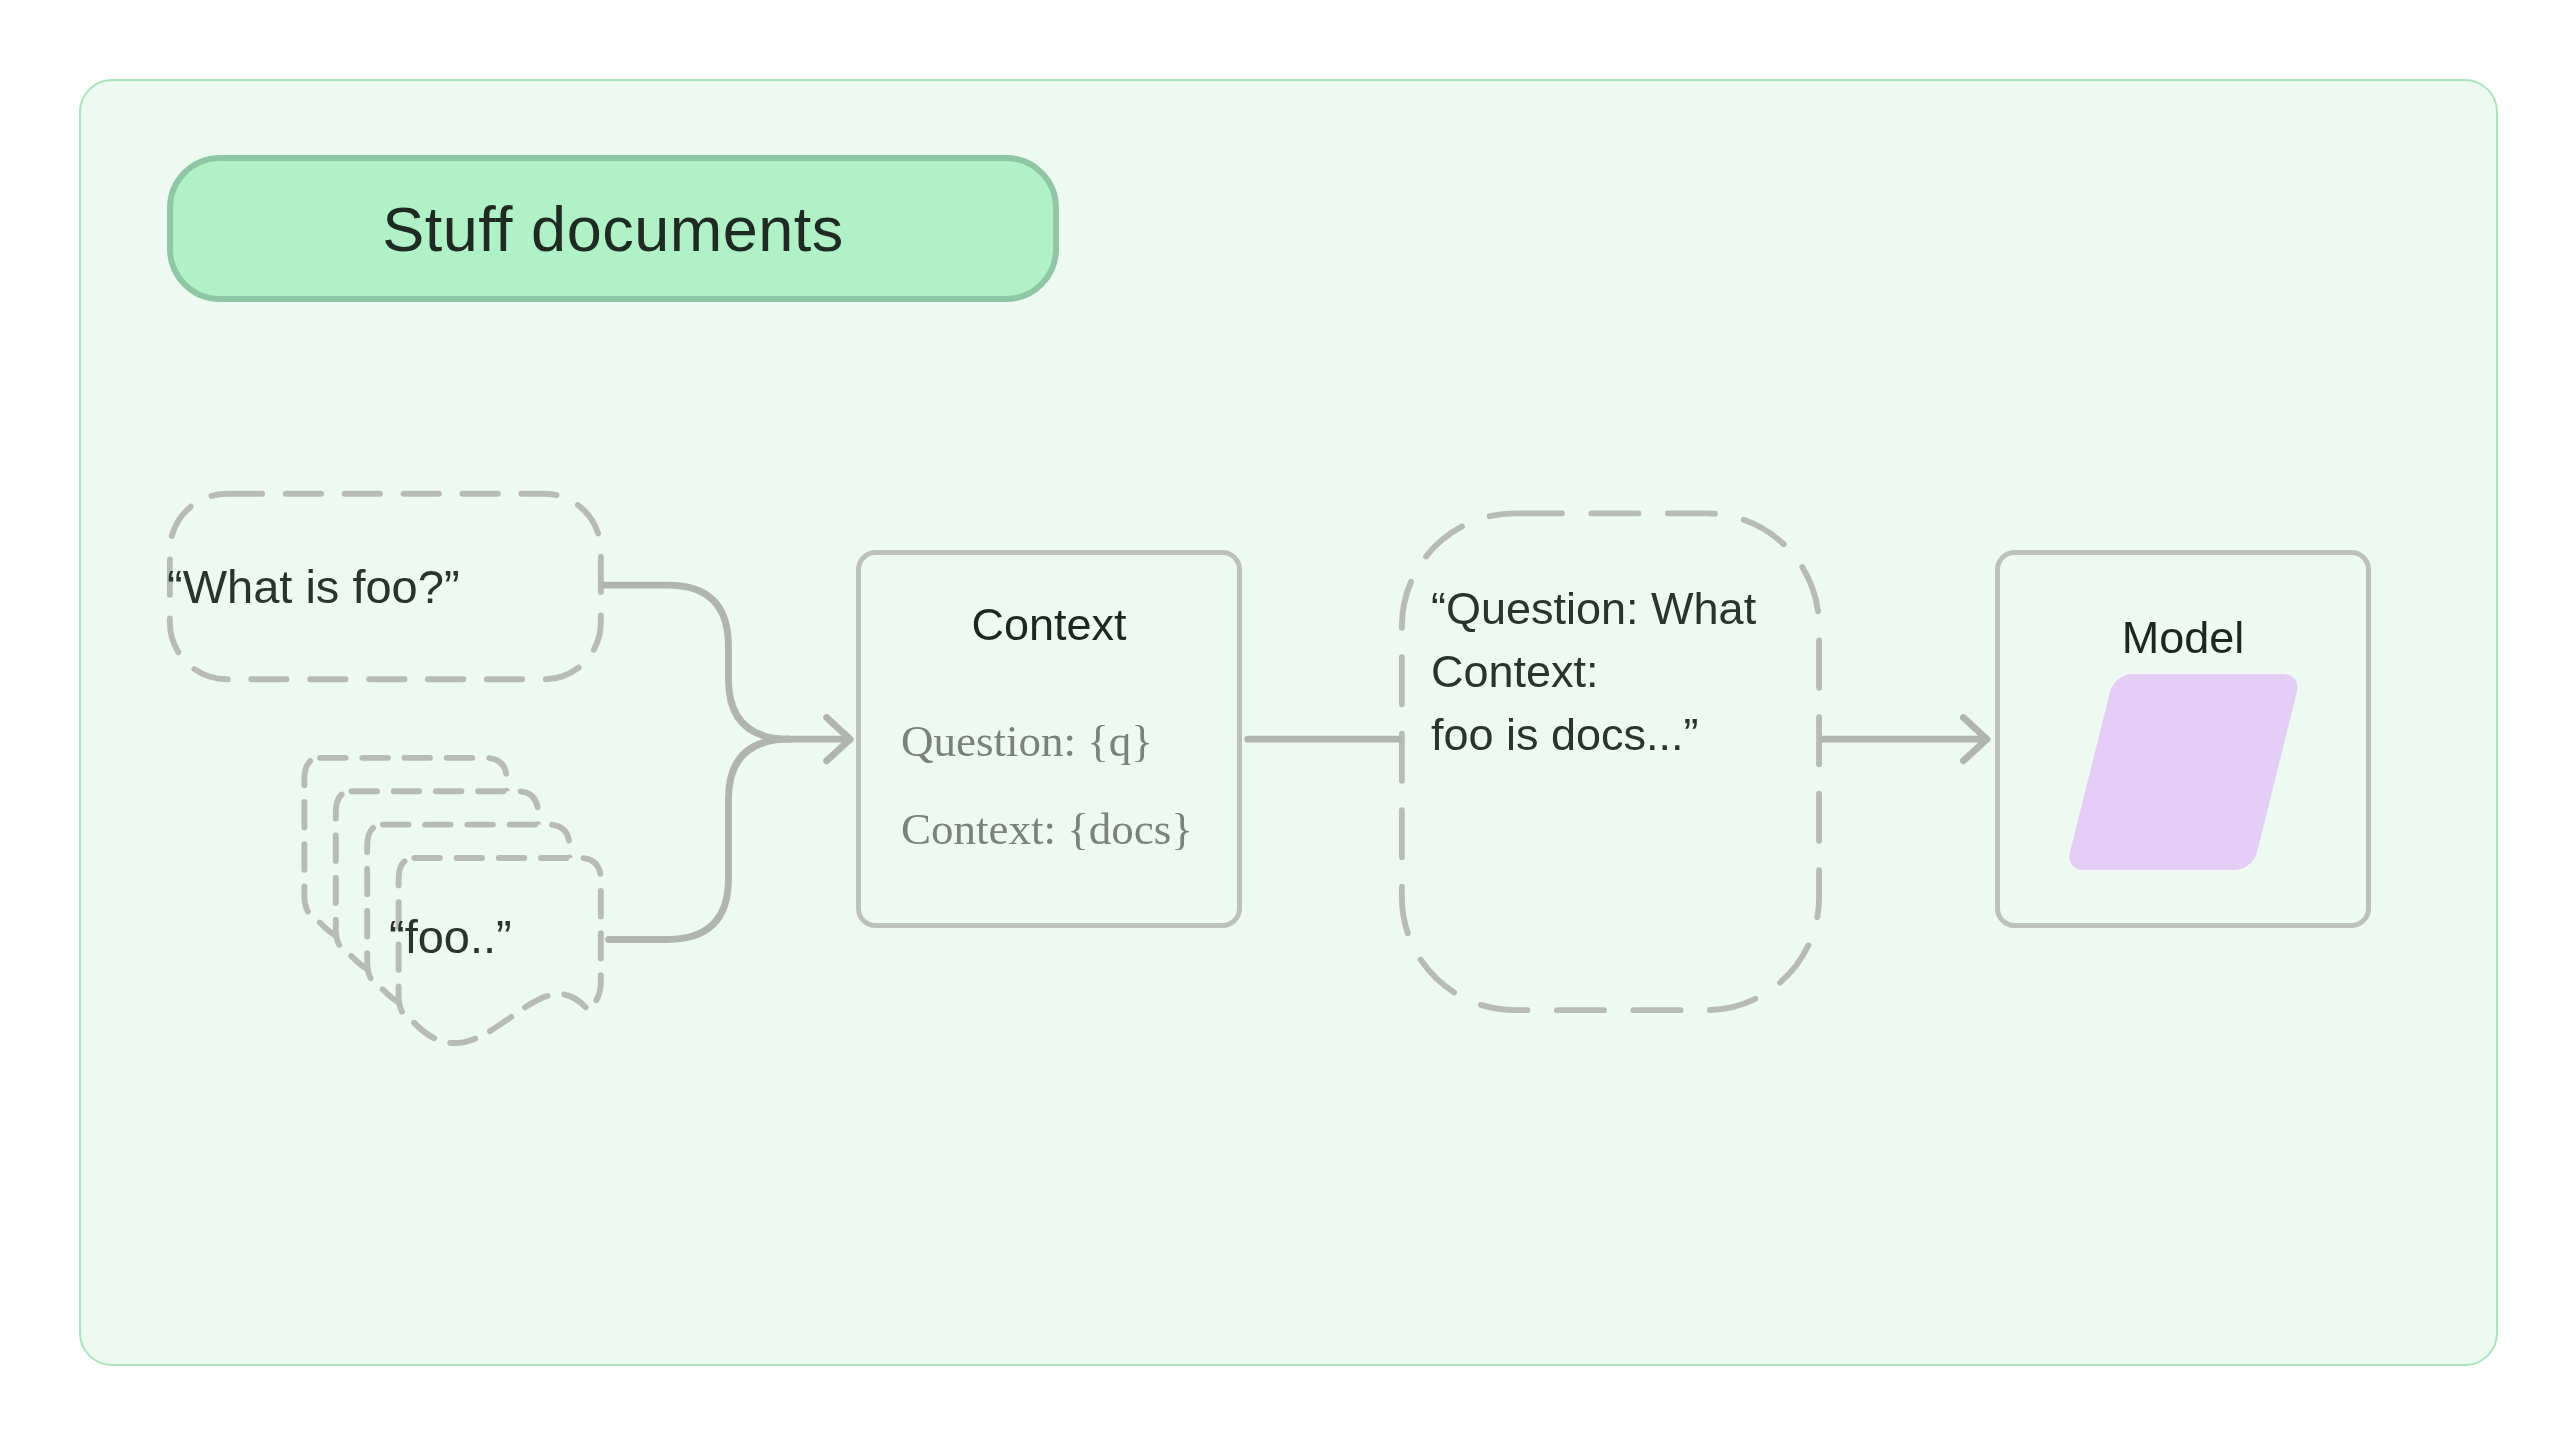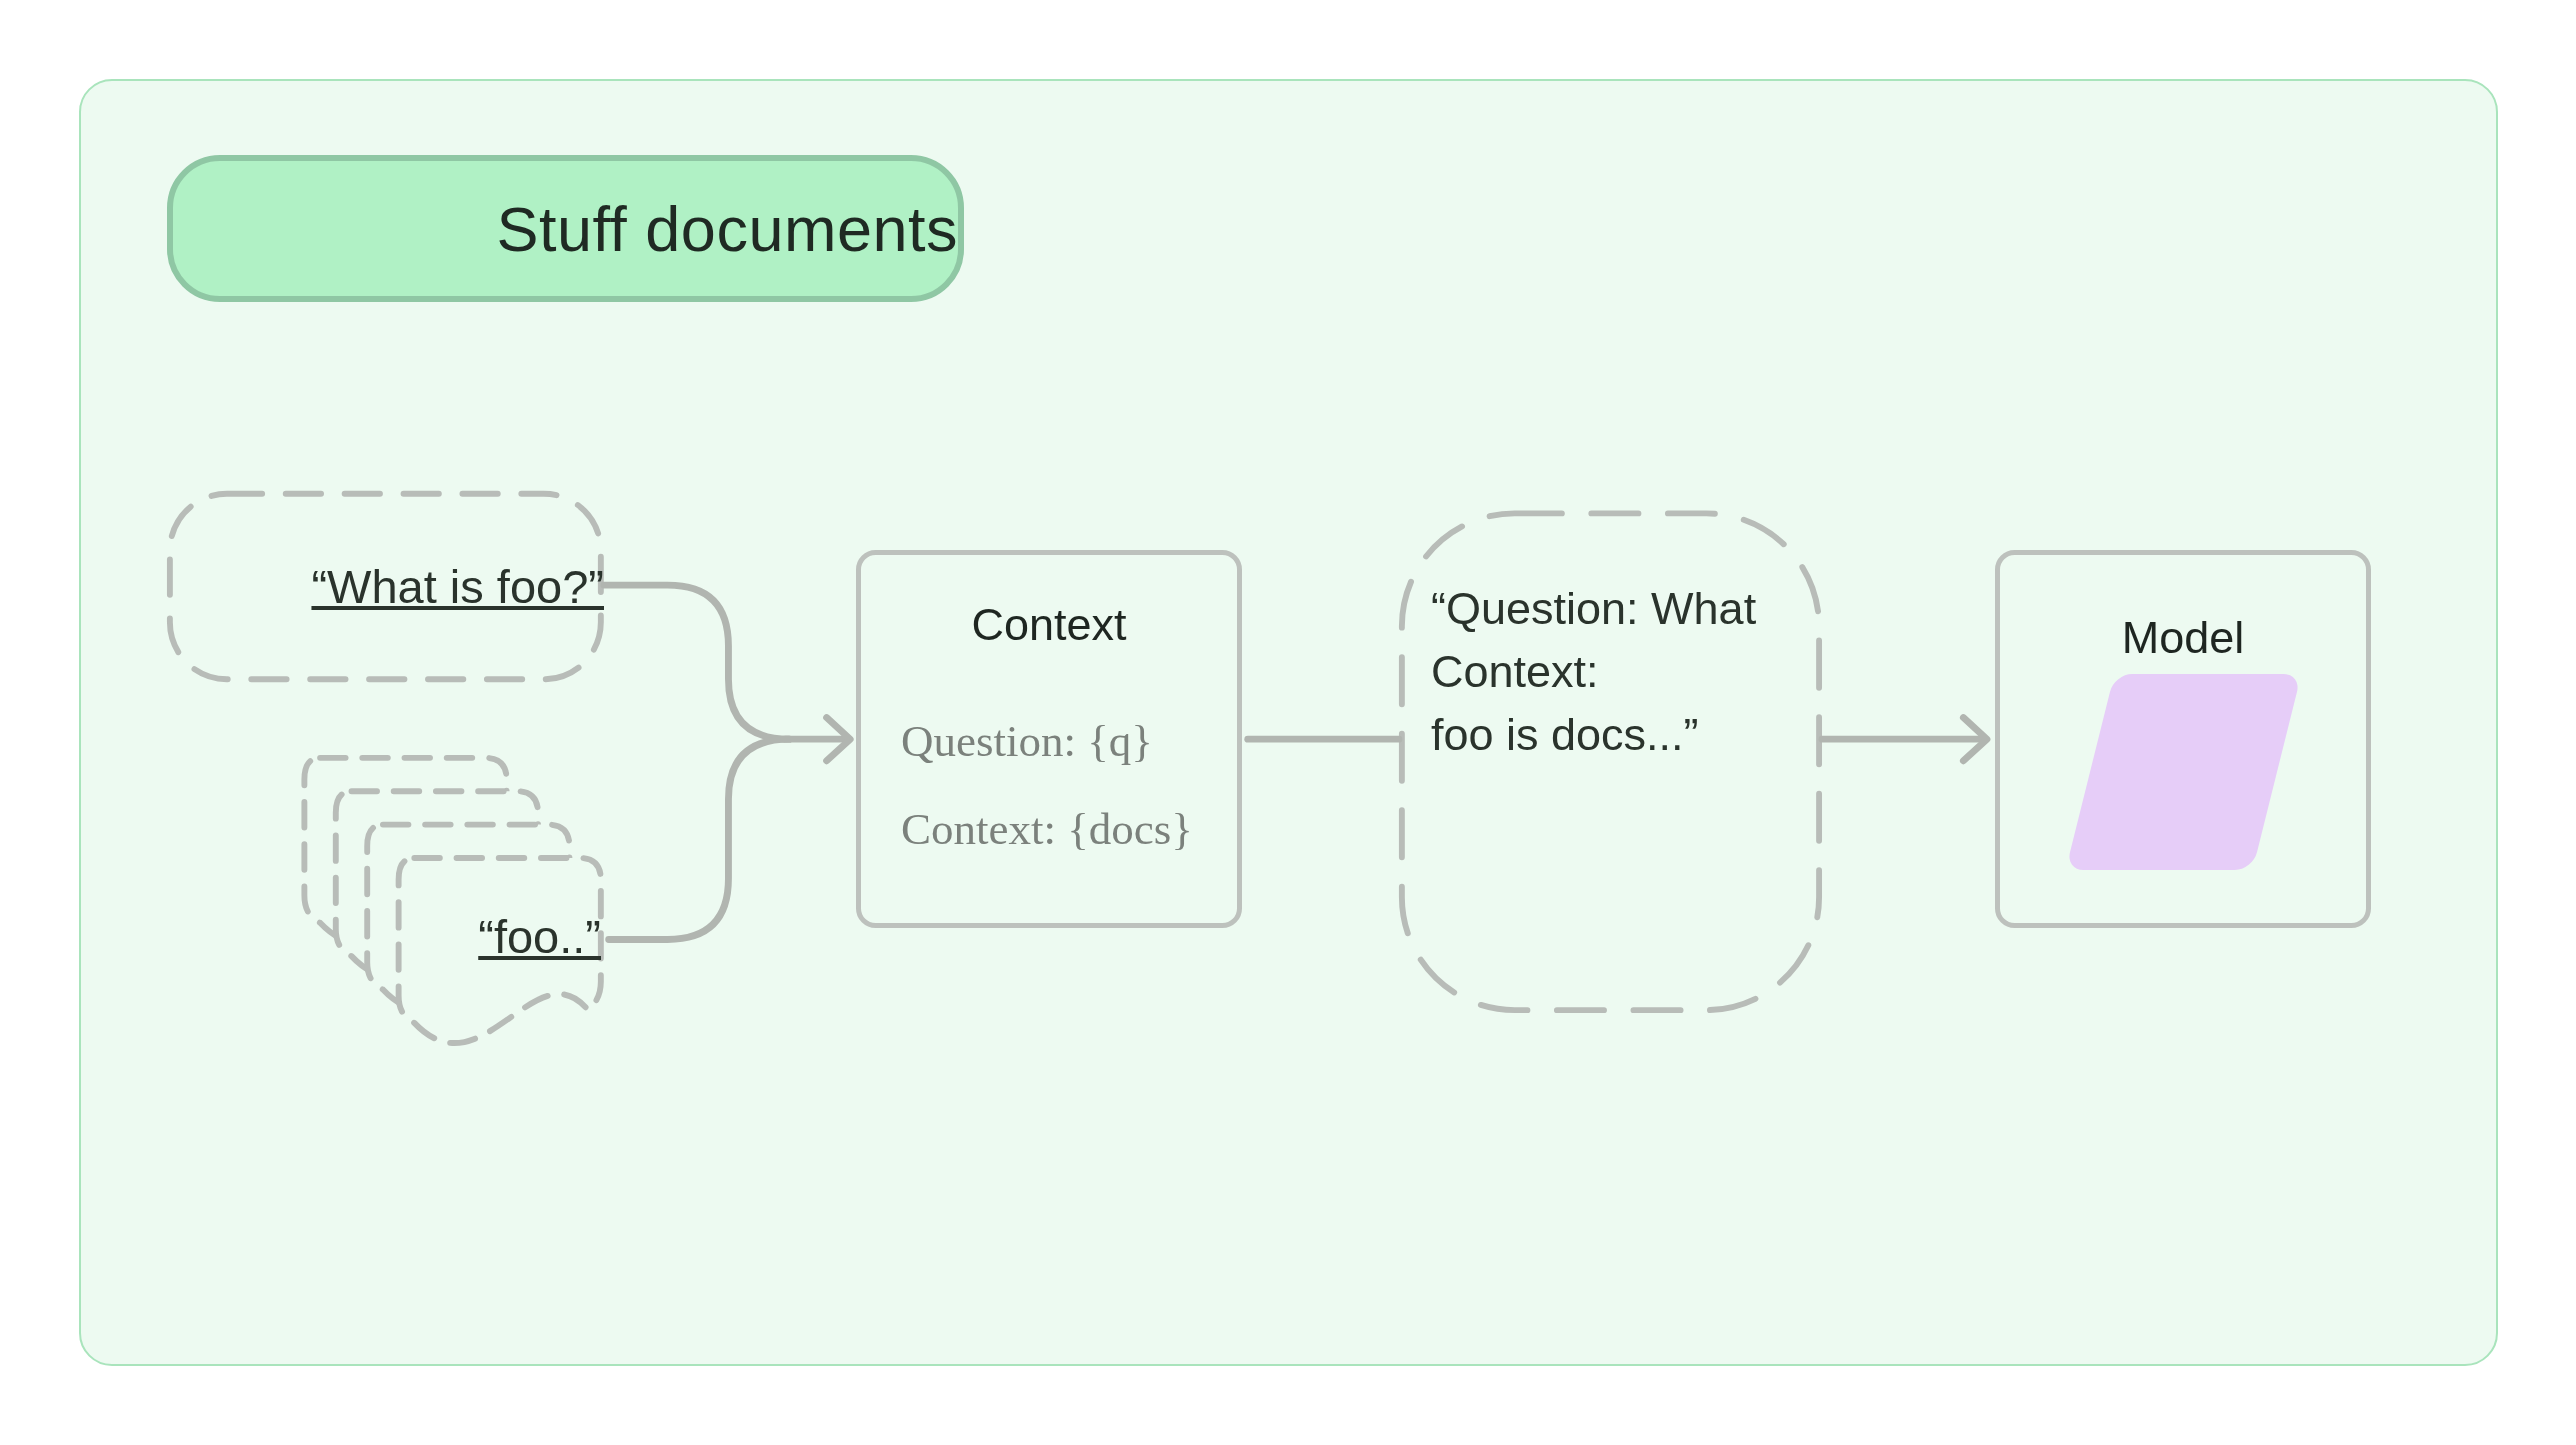--- a/index.html
+++ b/index.html
@@ -38,28 +38,28 @@
   }
   .doc-shape{
     fill:var(--card-bg);stroke:var(--dash-gray);stroke-width:6;
     stroke-linecap:round;stroke-linejoin:round;stroke-dasharray:26 17;
   }
   .connector{
     fill:none;stroke:var(--connector);stroke-width:7;
     stroke-linecap:round;stroke-linejoin:round;
   }
   .pill{
-    position:absolute;left:167px;top:155px;width:797px;height:147px;
+    position:absolute;left:167px;top:155px;width:892px;height:147px;
     background:var(--pill-bg);
     border:6.9px solid var(--pill-border);
     border-radius:53px;
-    display:flex;align-items:center;justify-content:flex-end;
+    display:flex;align-items:center;justify-content:center;
   }
   .pill span{font-size:63px;color:var(--pill-text);letter-spacing:0.5px;}
-  .label{position:absolute;font-size:47px;color:var(--text-dark);text-align:right;text-decoration:underline;}
+  .label{position:absolute;font-size:47px;color:var(--text-dark);text-align:left;}
   .question-label{left:167px;top:559px;width:437px;}
   .docs-label{left:389px;top:909px;width:212px;}
   .solid-box{
     position:absolute;border:5.9px solid var(--box-border);border-radius:19.6px;
     background:transparent;
   }
   .prompt-box{left:856px;top:550px;width:386px;height:378px;}
   .model-box{left:1995px;top:550px;width:376px;height:378px;}
   .box-title{position:absolute;font-size:45px;color:#1E2621;text-align:center;}
   .prompt-title{left:856px;top:599px;width:386px;}

